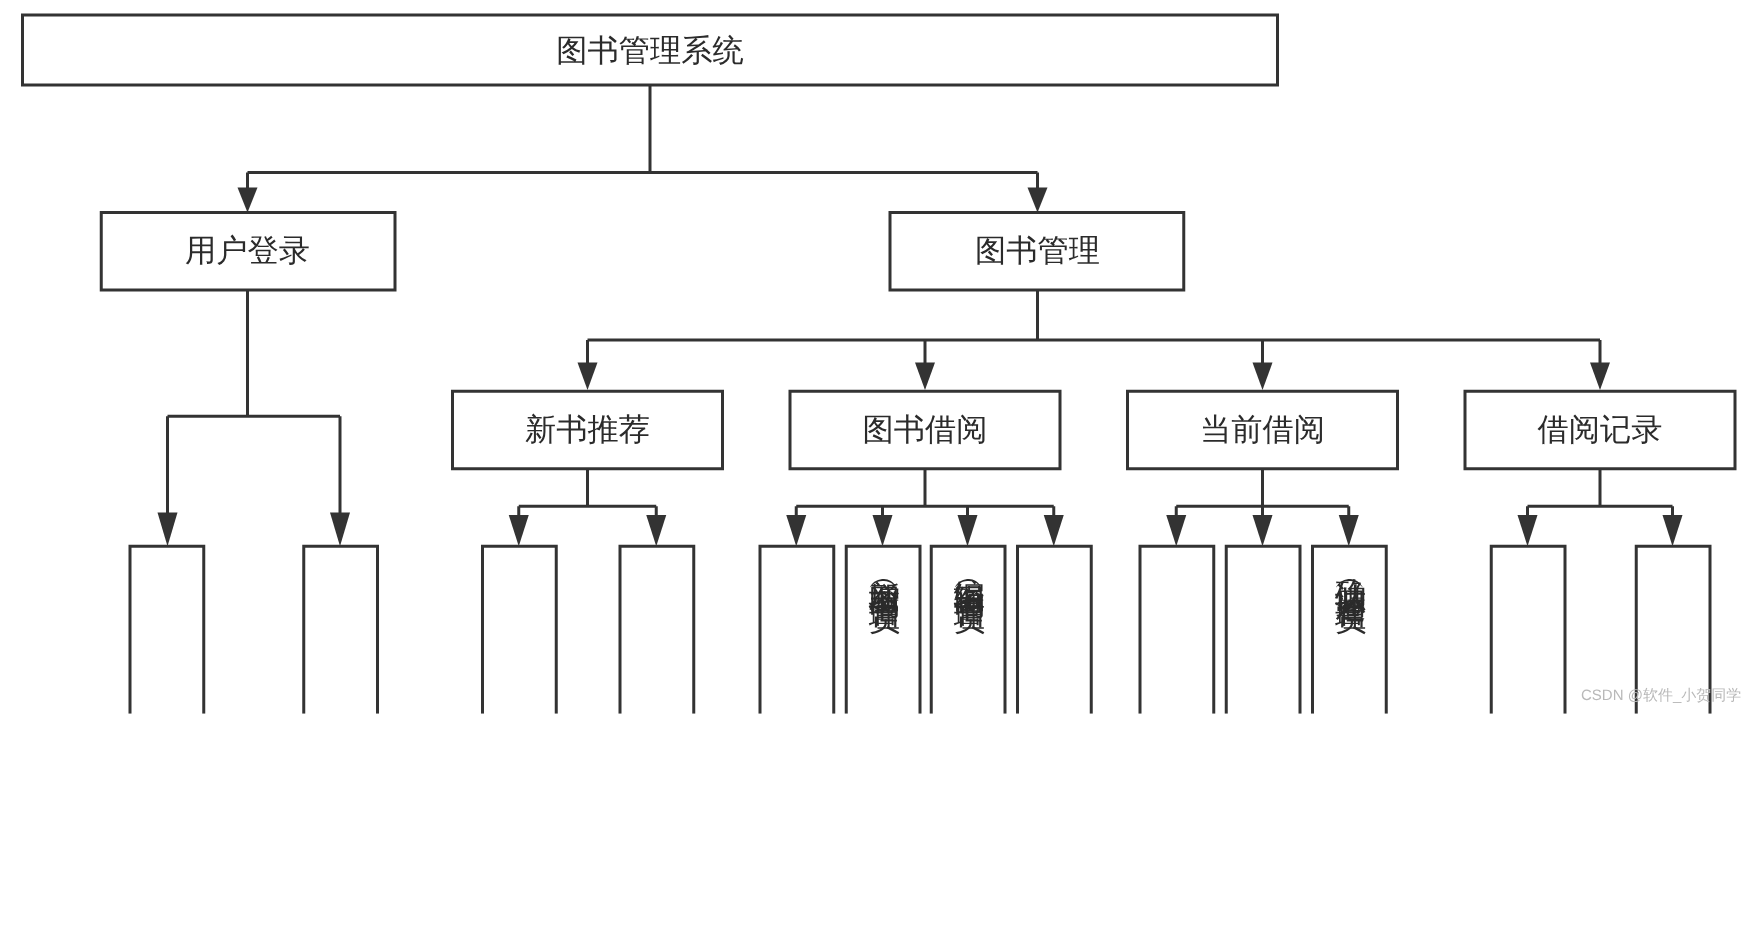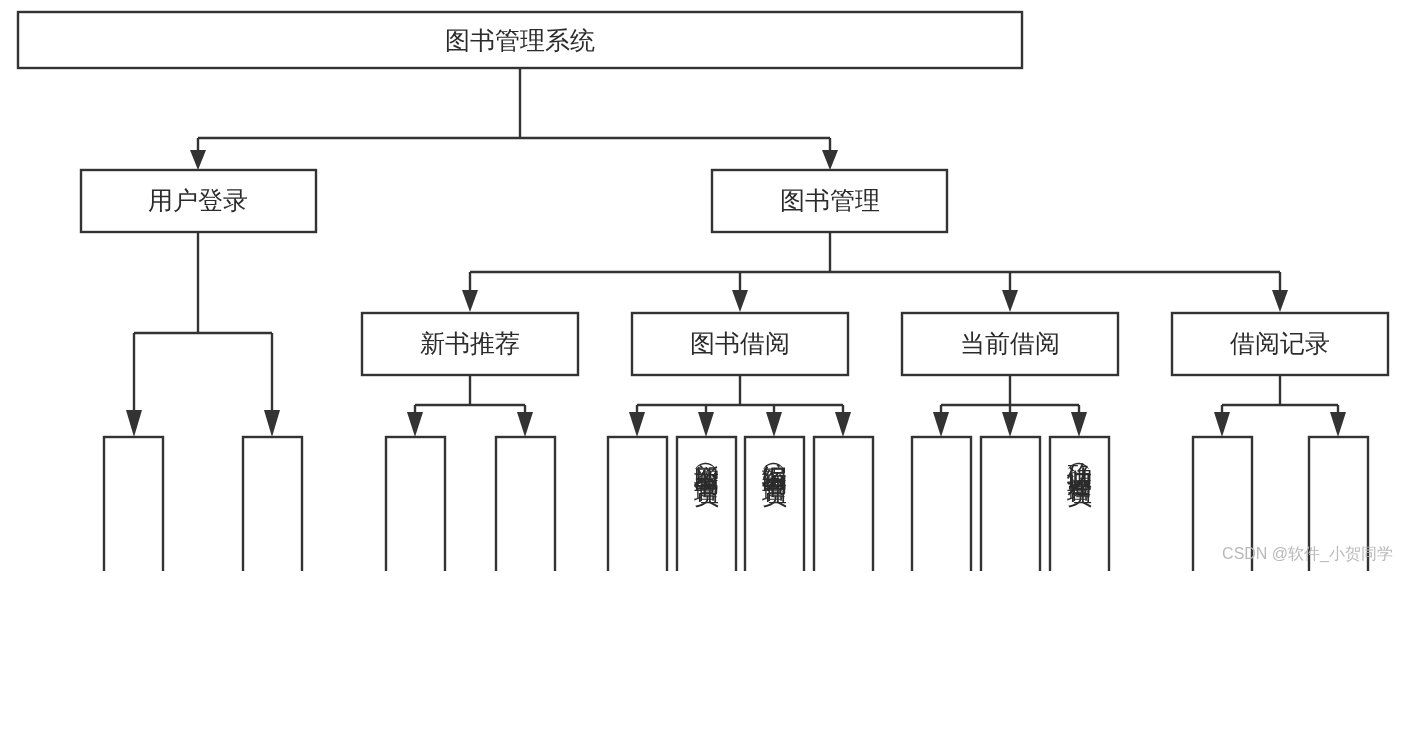--- a/index.html
+++ b/index.html
@@ -47,21 +47,21 @@
     dominant-baseline: middle;
   }
   .label-h {
     font-size: 25px;
   }
   .watermark {
     position: absolute;
     right: 12px;
     bottom: 6px;
     font-family: "Liberation Sans", "DejaVu Sans", sans-serif;
-    font-size: 16px;
+    font-size: 12px;
     color: #b9b9b9;
     white-space: nowrap;
     pointer-events: none;
   }
 </style>
 </head>
 <body>
 
 <div id="diagram-root">
 

